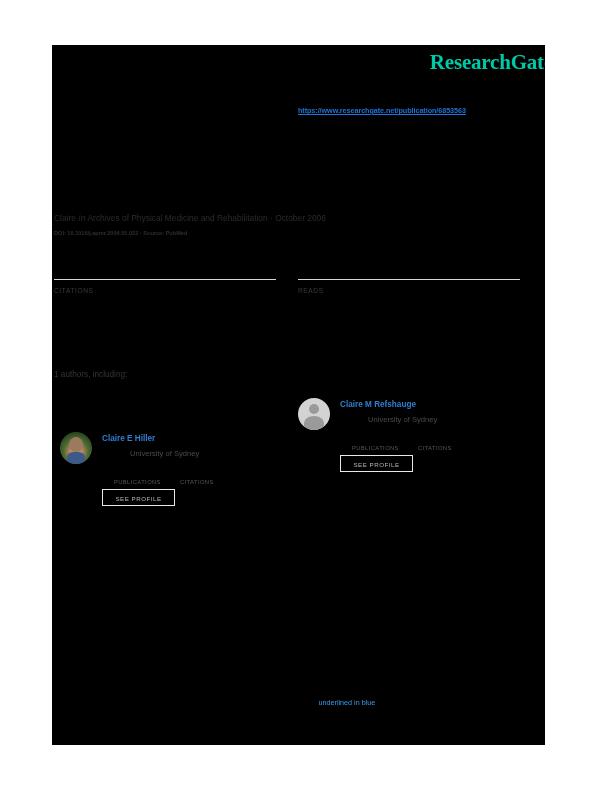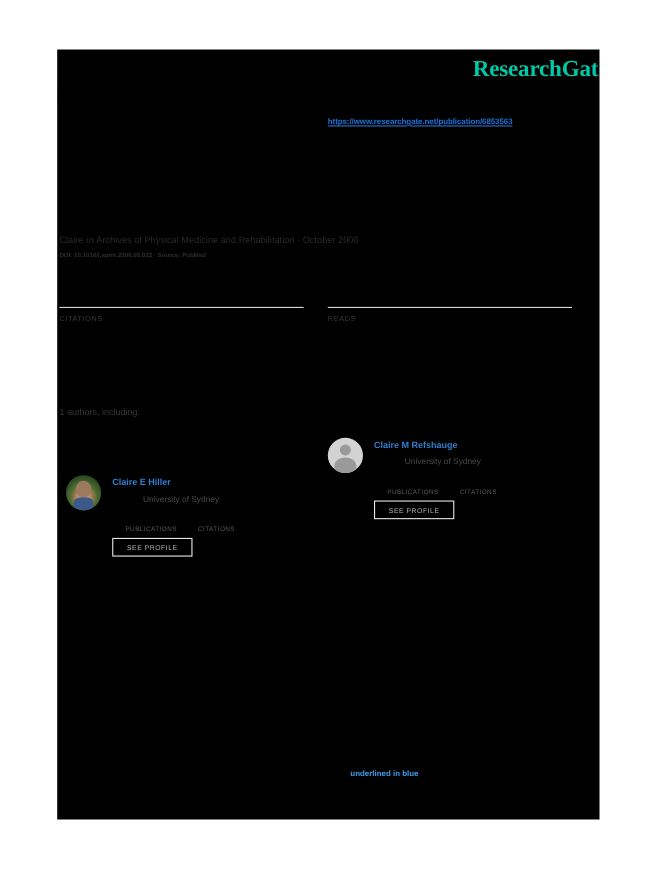--- a/index.html
+++ b/index.html
@@ -284,21 +284,21 @@
     left: 2px;
     top: 640px;
     width: 470px;
     color: #000000;
     font-size: 7.2px;
     line-height: 11.5px;
   }
   #footer-notice .line { display: block; }
   #footer-notice .highlight {
     color: #3d9be9;
-    font-weight: bold;
+    font-weight: normal;
   }
 </style>
 </head>
 <body>
 
 <div id="page-canvas">
 
   <div id="rg-logo">ResearchGate</div>
 
   <div id="discussions-block">

